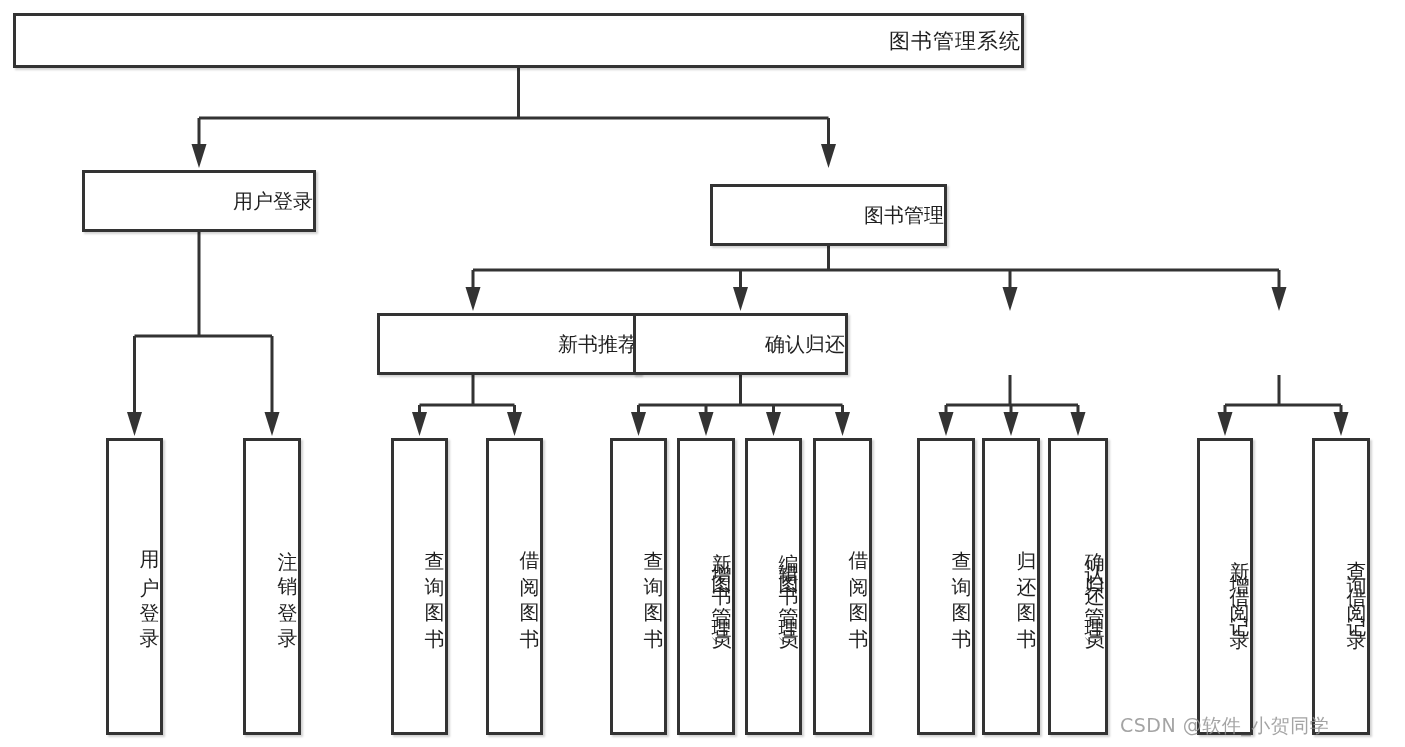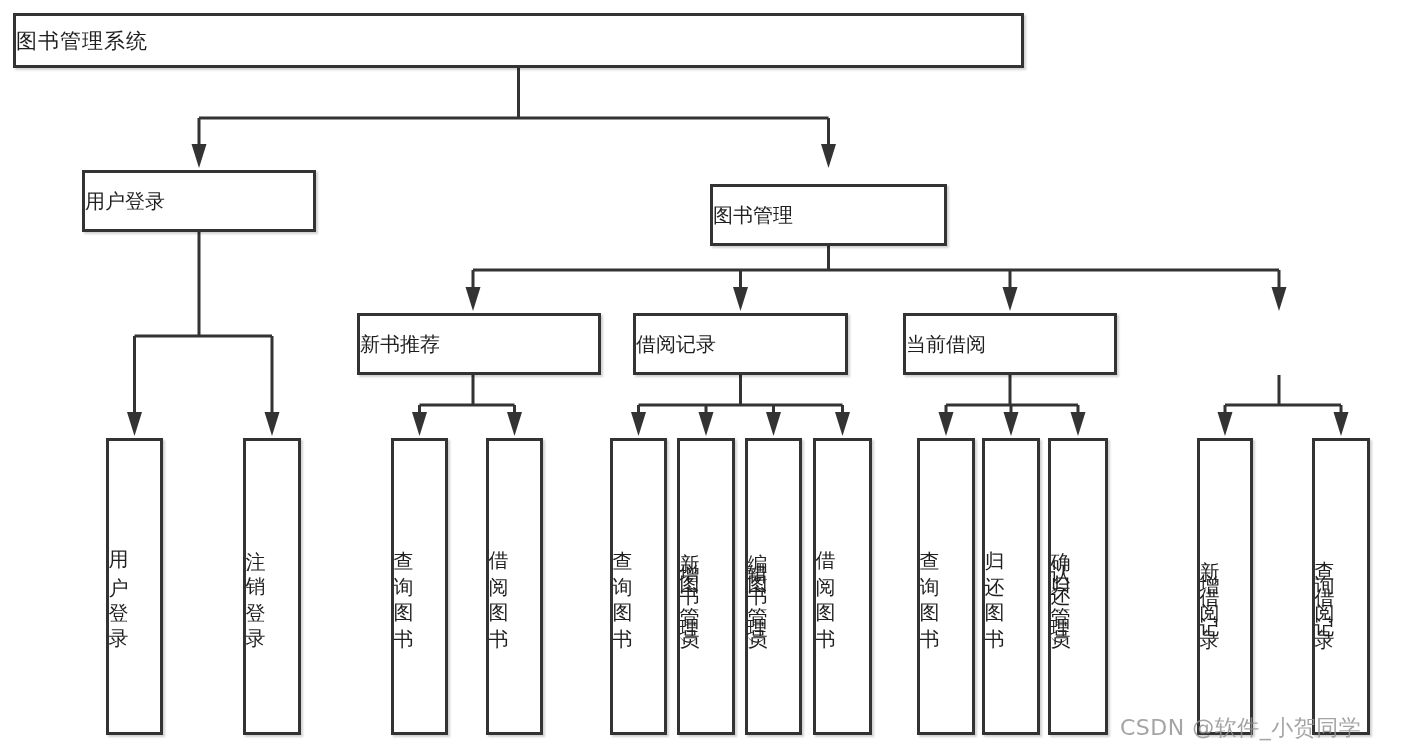--- a/index.html
+++ b/index.html
@@ -10,39 +10,39 @@
     font-family:"DejaVu Sans","Liberation Sans",sans-serif;
     color:#1f1f1f;
     overflow:hidden;
   }
   #wires{position:absolute;left:0;top:0;z-index:1;}
   .node{
     position:absolute;
     box-sizing:border-box;
     background:#ffffff;
     border:3px solid #333333;
-    display:flex;align-items:center;justify-content:flex-start;
+    display:flex;align-items:center;justify-content:flex-end;
     box-shadow:2px 2px 2px rgba(0,0,0,0.18);
     z-index:2;
   }
   .node.h span{font-size:20px;white-space:nowrap;}
   .node.root span{font-size:21px;letter-spacing:1px;}
   .node.v span{
     writing-mode:vertical-rl;
     text-orientation:mixed;
     font-size:20px;
     line-height:1;
   }
   .node.v4 span{letter-spacing:26px;}
   .node.v6 span{letter-spacing:14px;}
   .node.v9 span{letter-spacing:11px;}
   #watermark{
     position:absolute;
     left:1120px;top:713px;
-    font-size:22px;
+    font-size:19px;
     letter-spacing:0.5px;
     color:rgba(148,148,148,0.85);
     white-space:nowrap;
     z-index:5;
   }
 </style>
 </head>
 <body>
 
 <div id="stage">
@@ -91,28 +91,25 @@
     <span>图书管理系统</span>
   </div>
 
   <div class="node h" style="left:82px;top:170px;width:234px;height:62px">
     <span>用户登录</span>
   </div>
   <div class="node h" style="left:710px;top:184px;width:237px;height:62px">
     <span>图书管理</span>
   </div>
 
-  <div class="node h" style="left:357px;top:313px;width:244px;height:62px">
+  <div class="node h" style="left:377px;top:313px;width:264px;height:62px">
     <span>新书推荐</span>
   </div>
   <div class="node h" style="left:633px;top:313px;width:215px;height:62px">
-    <span>借阅记录</span>
-  </div>
-  <div class="node h" style="left:903px;top:313px;width:214px;height:62px">
-    <span>当前借阅</span>
+    <span>确认归还</span>
   </div>
 
   <div class="node v v4" style="left:106px;top:438px;width:57px;height:297px">
     <span>用户登录</span>
   </div>
   <div class="node v v4" style="left:243px;top:438px;width:58px;height:297px">
     <span>注销登录</span>
   </div>
 
   <div class="node v v4" style="left:391px;top:438px;width:57px;height:297px">

